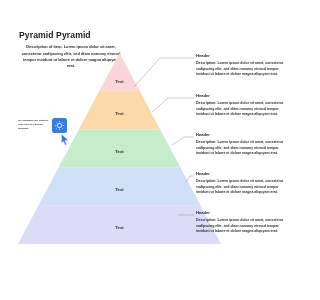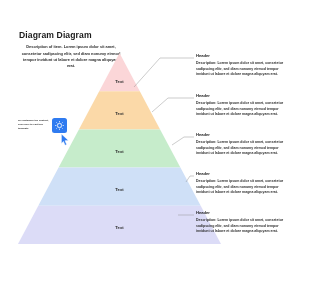--- a/index.html
+++ b/index.html
@@ -144,21 +144,21 @@
     width: 11px;
     height: 13px;
   }
 </style>
 </head>
 <body>
 
 <div id="canvas">
 
   <div id="title-block">
-    <div id="page-title">Diagram Diagram</div>
+    <div id="page-title">Pyramid Pyramid</div>
     <div id="page-desc">Description of item. Lorem ipsum dolor sit amet, consetetur sadipscing elitr, sed diam nonumy eirmod tempor invidunt ut labore et dolore magna aliquyam erat.</div>
   </div>
 
   <div id="pyramid">
     <svg viewBox="0 0 203 191" xmlns="http://www.w3.org/2000/svg">
 
       <polygon points="101.5,0 121.8,38.2 81.2,38.2" fill="#fbd6d8"></polygon>
 
       <polygon points="81.2,38.2 121.8,38.2 142.1,76.4 60.9,76.4" fill="#fbd9a8"></polygon>
 

